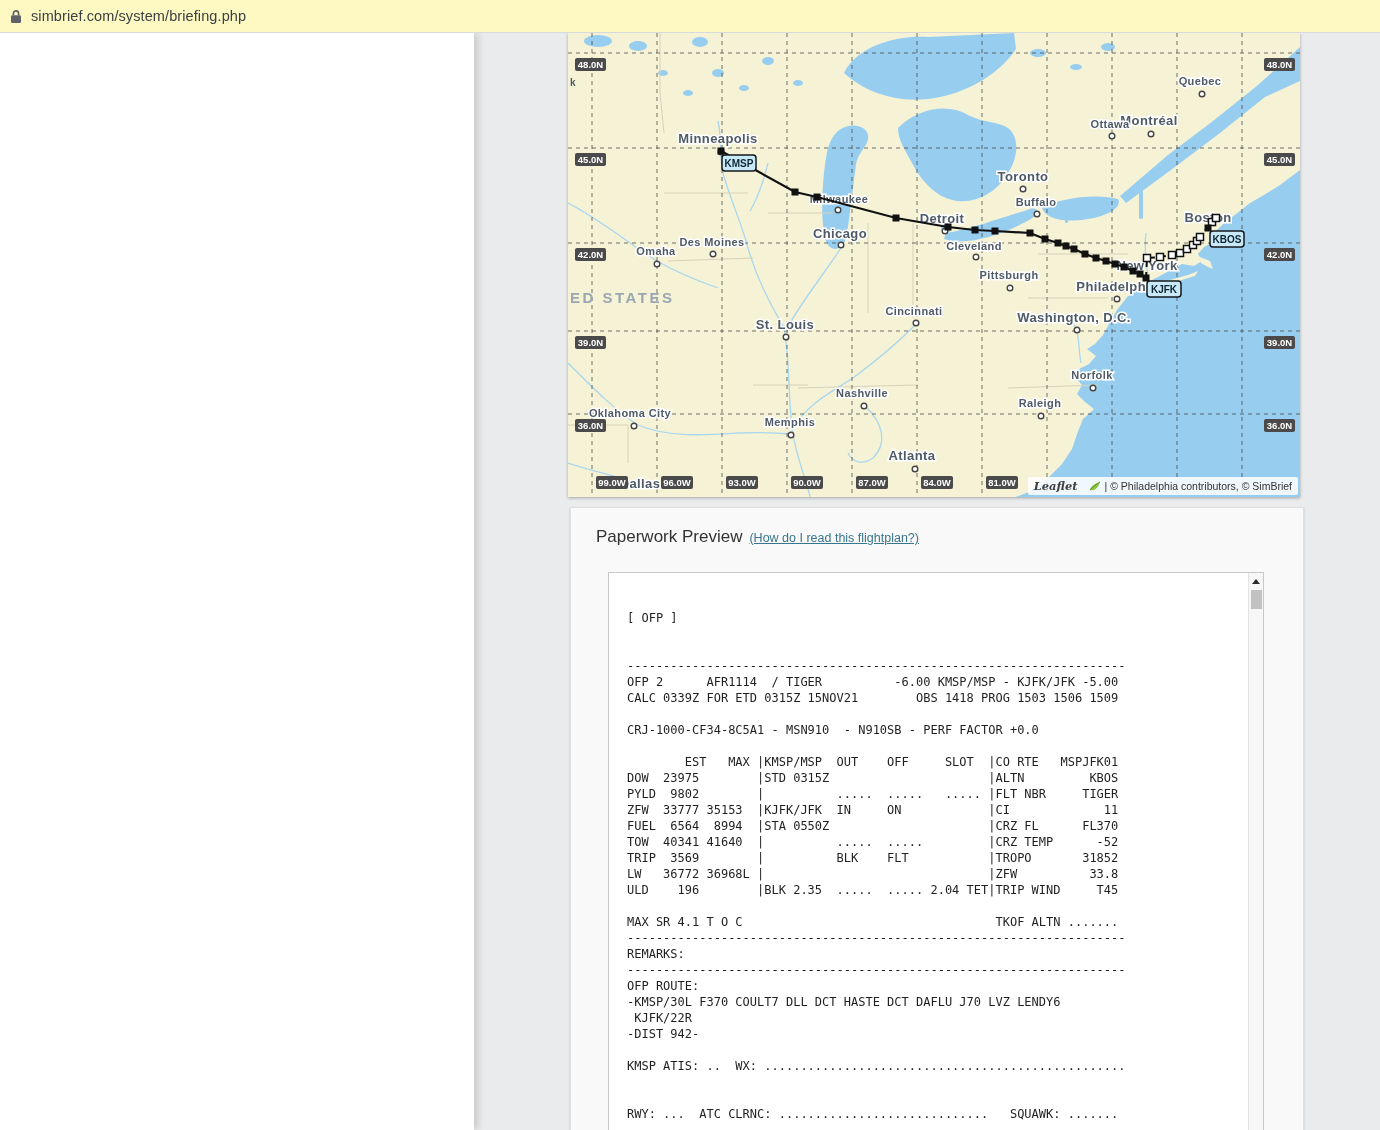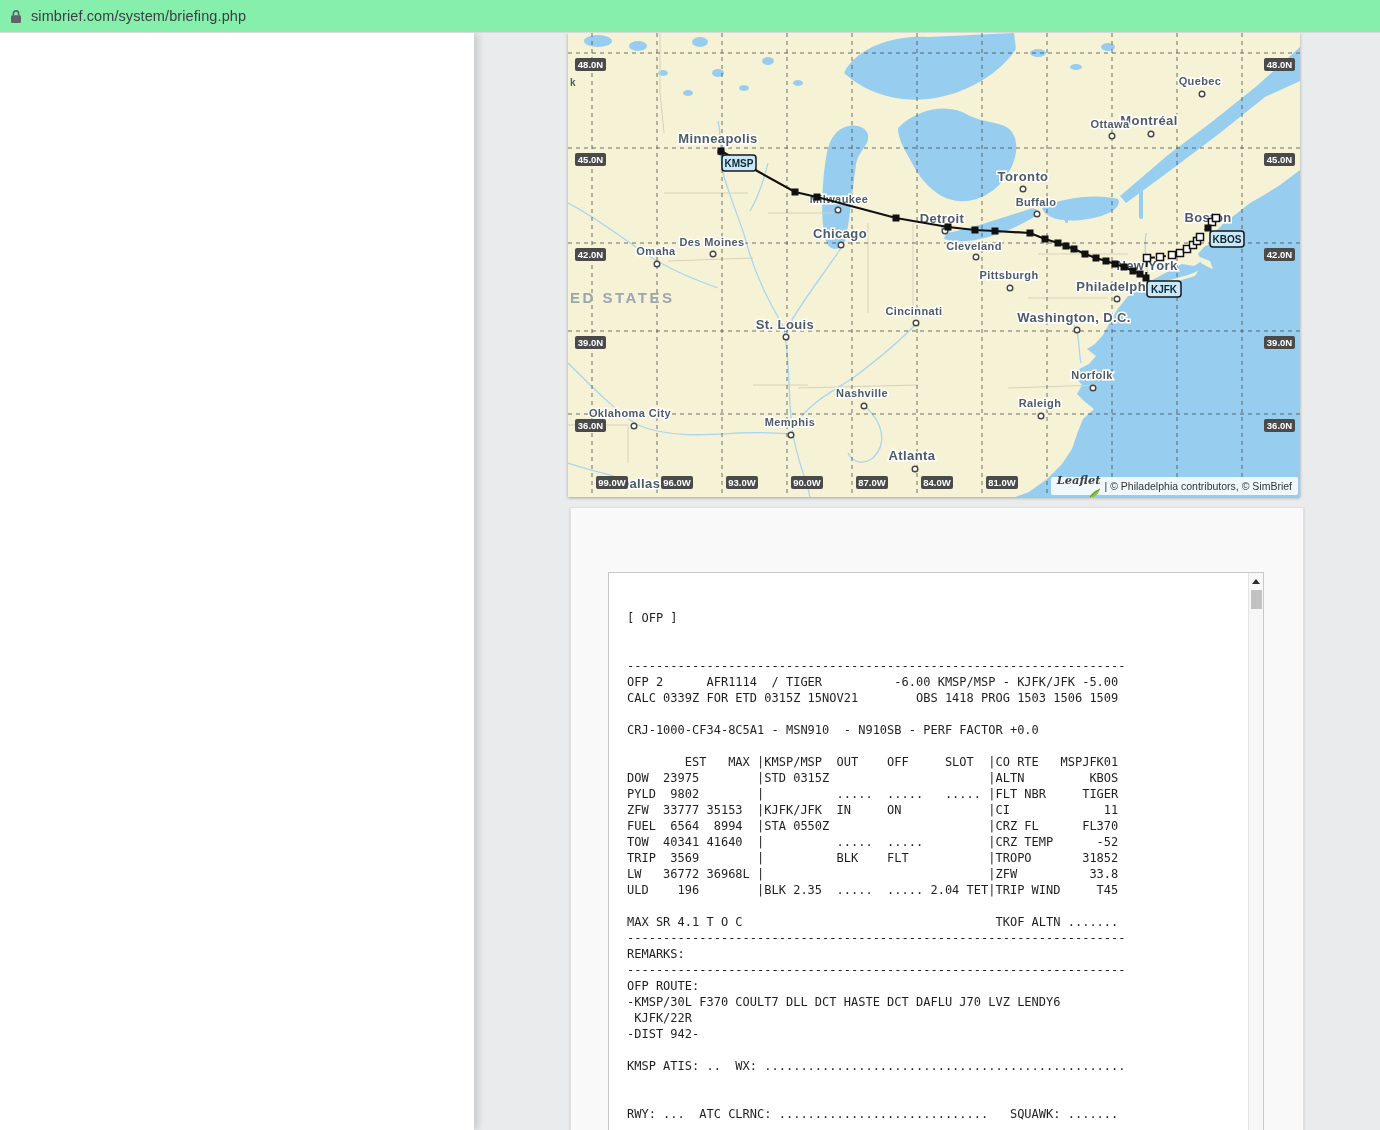--- a/index.html
+++ b/index.html
@@ -1,37 +1,37 @@
 <!DOCTYPE html>
 <html><head>
 <meta charset="utf-8">
 <style>
   * { margin:0; padding:0; box-sizing:border-box; }
   html,body { width:1380px; height:1130px; overflow:hidden; background:#eaebec;
               font-family:"Liberation Sans", sans-serif; }
 
   
   .urlbar { position:absolute; left:0; top:0; width:1380px; height:33px;
-            background:#86efac; border-bottom:1px solid #d8d9da;
+            background:#fef9c3; border-bottom:1px solid #d8d9da;
             display:flex; align-items:center; padding-left:10px; gap:9px; z-index:50; }
   .urlbar .url-text { font-size:14.5px; color:#3b4043; letter-spacing:.1px; }
 
   
   .left-panel { position:absolute; left:0; top:33px; width:474px; height:1097px;
                 background:#fff; box-shadow:4px 0 7px rgba(0,0,0,.14); }
 
   
   .map-card { position:absolute; left:568px; top:33px; width:732px; height:464px;
               background:#fff; box-shadow:0 1px 3px rgba(0,0,0,.3); }
   .map-card svg { display:block; }
   .map-attr { position:absolute; right:2px; bottom:2px; height:18px;
               background:rgba(255,255,255,.85); display:flex; align-items:center;
               gap:4px; padding:0 6px; font-size:10.5px; color:#333; border-radius:2px; }
   .leaflet-brand { font-family:"DejaVu Serif", serif; font-style:italic; font-weight:bold;
-                   font-size:11.5px; color:#404040; display:flex; align-items:flex-end; gap:1px;flex-direction:column; }
+                   font-size:11.5px; color:#404040; display:flex; align-items:center; gap:10px; }
 
   
   .paper-card { position:absolute; left:570px; top:507px; width:734px; height:640px;
                 background:#f9f9f9; border:1px solid #e0e0e0;
                 box-shadow:0 1px 2px rgba(0,0,0,.18); }
   .paper-head { position:absolute; left:25px; top:19px; display:flex; align-items:baseline; gap:7px; }
   .paper-title { font-size:17px; color:#333; }
   .paper-link { font-size:12.5px; color:#39758c; text-decoration:underline; cursor:pointer; }
   .ofp-box { position:absolute; left:37px; top:64px; width:656px; height:570px;
              background:#fff; border:1px solid #c9c9c9; overflow:hidden; }
@@ -288,20 +288,24 @@
       <svg width="13" height="11" viewBox="0 0 14 12">
         <path d="M2 10 Q3 4 13 1 Q10 10 4 10 Z" fill="#8bc53f"></path>
         <path d="M2 10 Q6 5 13 1" stroke="#5a8f1f" fill="none" stroke-width="1"></path>
       </svg>
     </span>
     <span>| © Philadelphia contributors, © SimBrief</span>
   </div>
 </div>
 
 <div class="paper-card">
+  <div class="paper-head">
+    <span class="paper-title">Paperwork Preview</span>
+    <a class="paper-link">(How do I read this flightplan?)</a>
+  </div>
   <div class="ofp-box">
     <div class="ofp-text">
       <div class="ofp-head">[ OFP ]</div>
       <pre class="ofp-pre">---------------------------------------------------------------------
 OFP 2      AFR1114  / TIGER          -6.00 KMSP/MSP - KJFK/JFK -5.00
 CALC 0339Z FOR ETD 0315Z 15NOV21        OBS 1418 PROG 1503 1506 1509
 
 CRJ-1000-CF34-8C5A1 - MSN910  - N910SB - PERF FACTOR +0.0
 
         EST   MAX |KMSP/MSP  OUT    OFF     SLOT  |CO RTE   MSPJFK01

